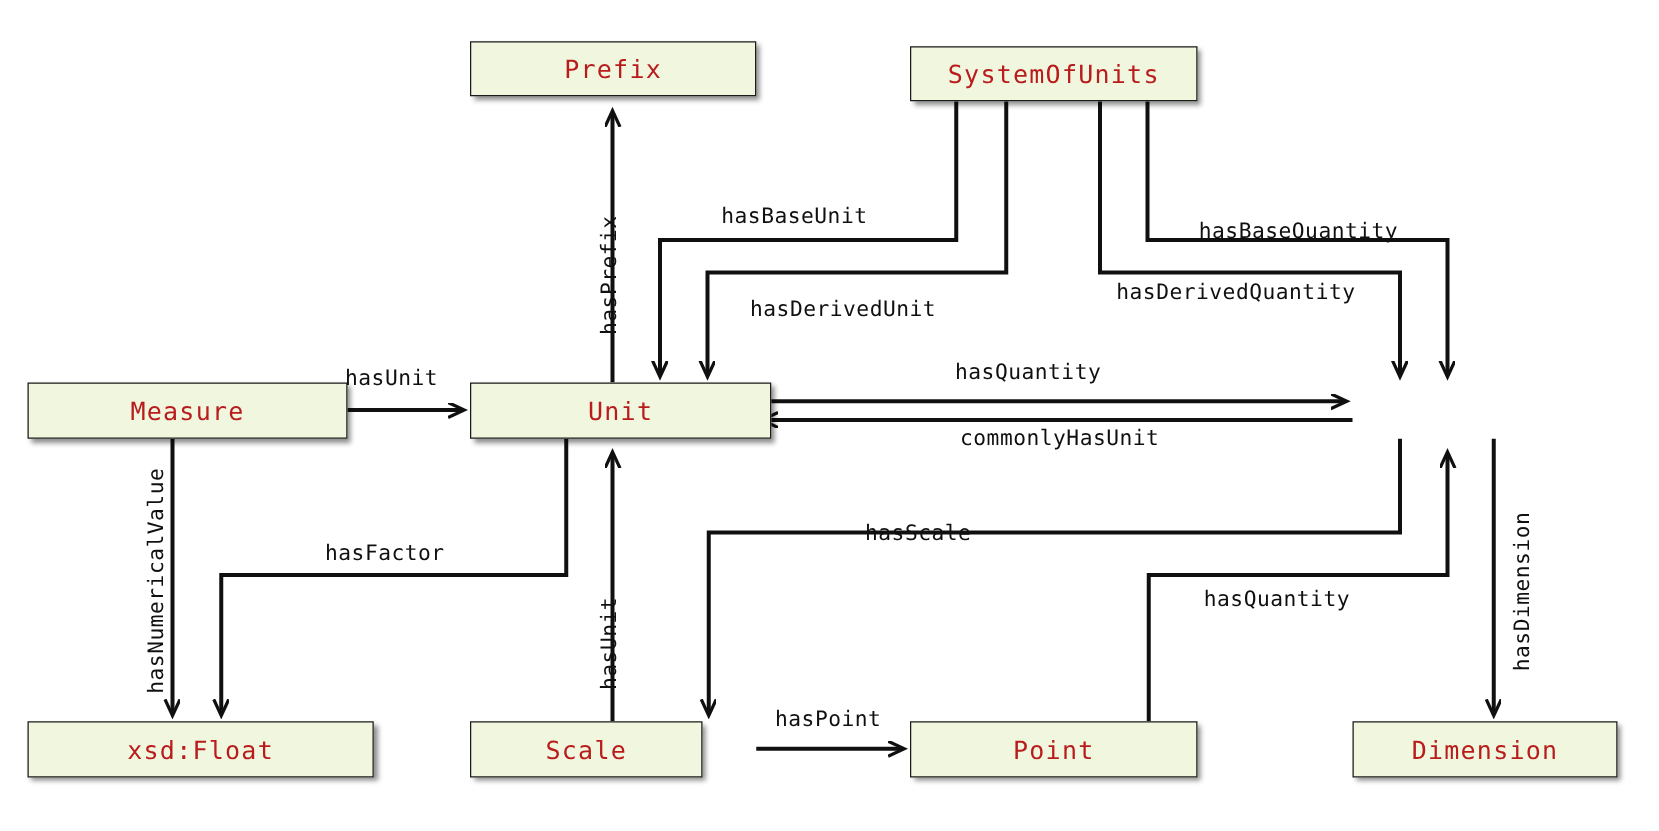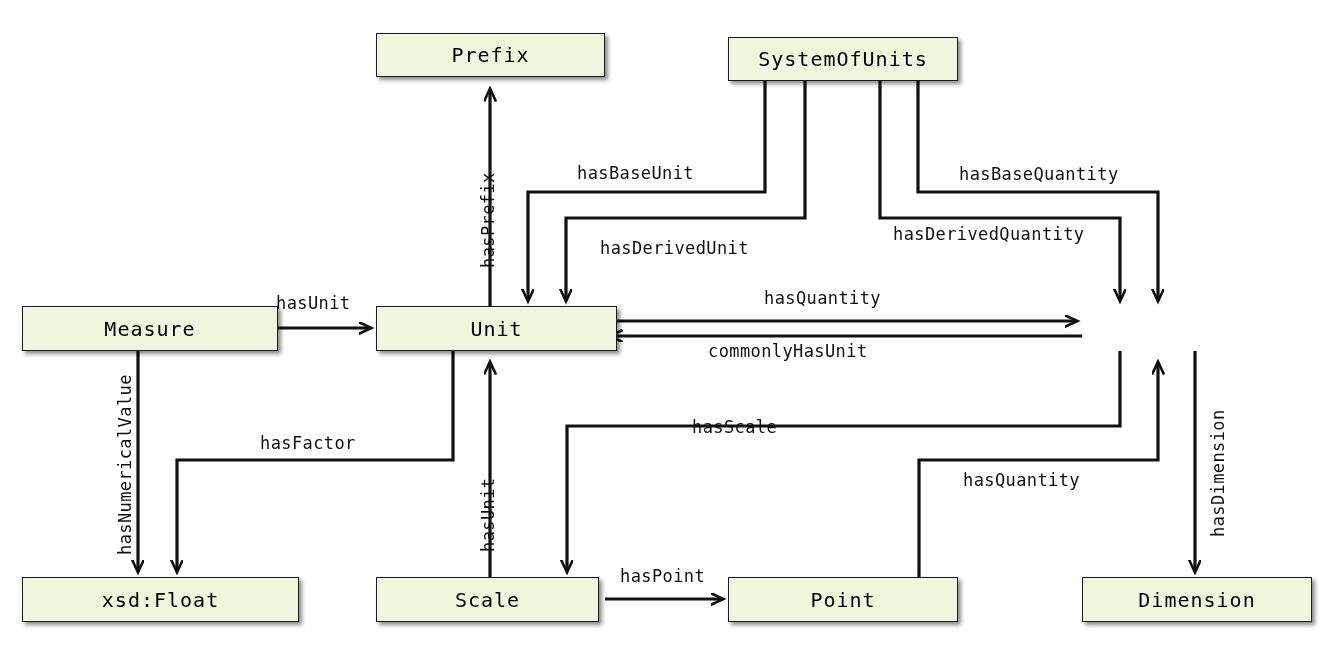--- a/index.html
+++ b/index.html
@@ -8,21 +8,21 @@
   #stage svg{position:absolute;left:0;top:0;width:1327px;height:665px;}
   .nodebox{
     position:absolute;
     box-sizing:border-box;
     background:#F0F7DE;
     border:1.6px solid #1b1b1b;
     box-shadow:3px 3px 4px rgba(0,0,0,0.45);
     display:flex;align-items:center;justify-content:center;
     font-family:"DejaVu Sans Mono",monospace;
     font-size:20px;
-    color:#000000;
+    color:#b91c1c;
     letter-spacing:1px;
     z-index:5;
   }
   .edgelabel{
     position:absolute;
     font-family:"DejaVu Sans Mono",monospace;
     font-size:17px;
     color:#101010;
     white-space:nowrap;
     background:transparent;
@@ -94,47 +94,47 @@
 
   <div class="nodebox" style="left:376px;top:306px;width:241px;height:45px;">
     <span>Unit</span>
   </div>
 
 
   <div class="nodebox" style="left:22px;top:577px;width:277px;height:45px;">
     <span>xsd:Float</span>
   </div>
 
-  <div class="nodebox" style="left:376px;top:577px;width:223px;height:45px;">
+  <div class="nodebox" style="left:376px;top:577px;width:186px;height:45px;">
     <span>Scale</span>
   </div>
 
   <div class="nodebox" style="left:728px;top:577px;width:230px;height:45px;">
     <span>Point</span>
   </div>
 
-  <div class="nodebox" style="left:1082px;top:577px;width:230px;height:45px;align-items:center;">
+  <div class="nodebox" style="left:1082px;top:577px;width:212px;height:45px;align-items:center;">
     <span>Dimension</span>
   </div>
 
   <div class="edgelabel vert" style="left:478px;top:268px;">hasPrefix</div>
 
   <div class="edgelabel" style="left:577px;top:163px;">hasBaseUnit</div>
 
   <div class="edgelabel" style="left:600px;top:222px;margin-top:16px;">hasDerivedUnit</div>
 
-  <div class="edgelabel" style="left:959px;top:164px;">hasBaseQuantity</div>
+  <div class="edgelabel" style="left:959px;top:175px;">hasBaseQuantity</div>
 
   <div class="edgelabel" style="left:893px;top:224px;">hasDerivedQuantity</div>
 
   <div class="edgelabel" style="left:276px;top:293px;">hasUnit</div>
 
   <div class="edgelabel" style="left:764px;top:288px;">hasQuantity</div>
 
-  <div class="edgelabel" style="left:708px;top:341px;">commonlyHasUnit</div>
+  <div class="edgelabel" style="left:768px;top:341px;">commonlyHasUnit</div>
 
   <div class="edgelabel vert" style="left:115px;top:555px;">hasNumericalValue</div>
 
   <div class="edgelabel" style="left:260px;top:433px;">hasFactor</div>
 
   <div class="edgelabel vert" style="left:478px;top:552px;">hasUnit</div>
 
   <div class="edgelabel" style="left:692px;top:417px;">hasScale</div>
 
   <div class="edgelabel" style="left:620px;top:566px;">hasPoint</div>

